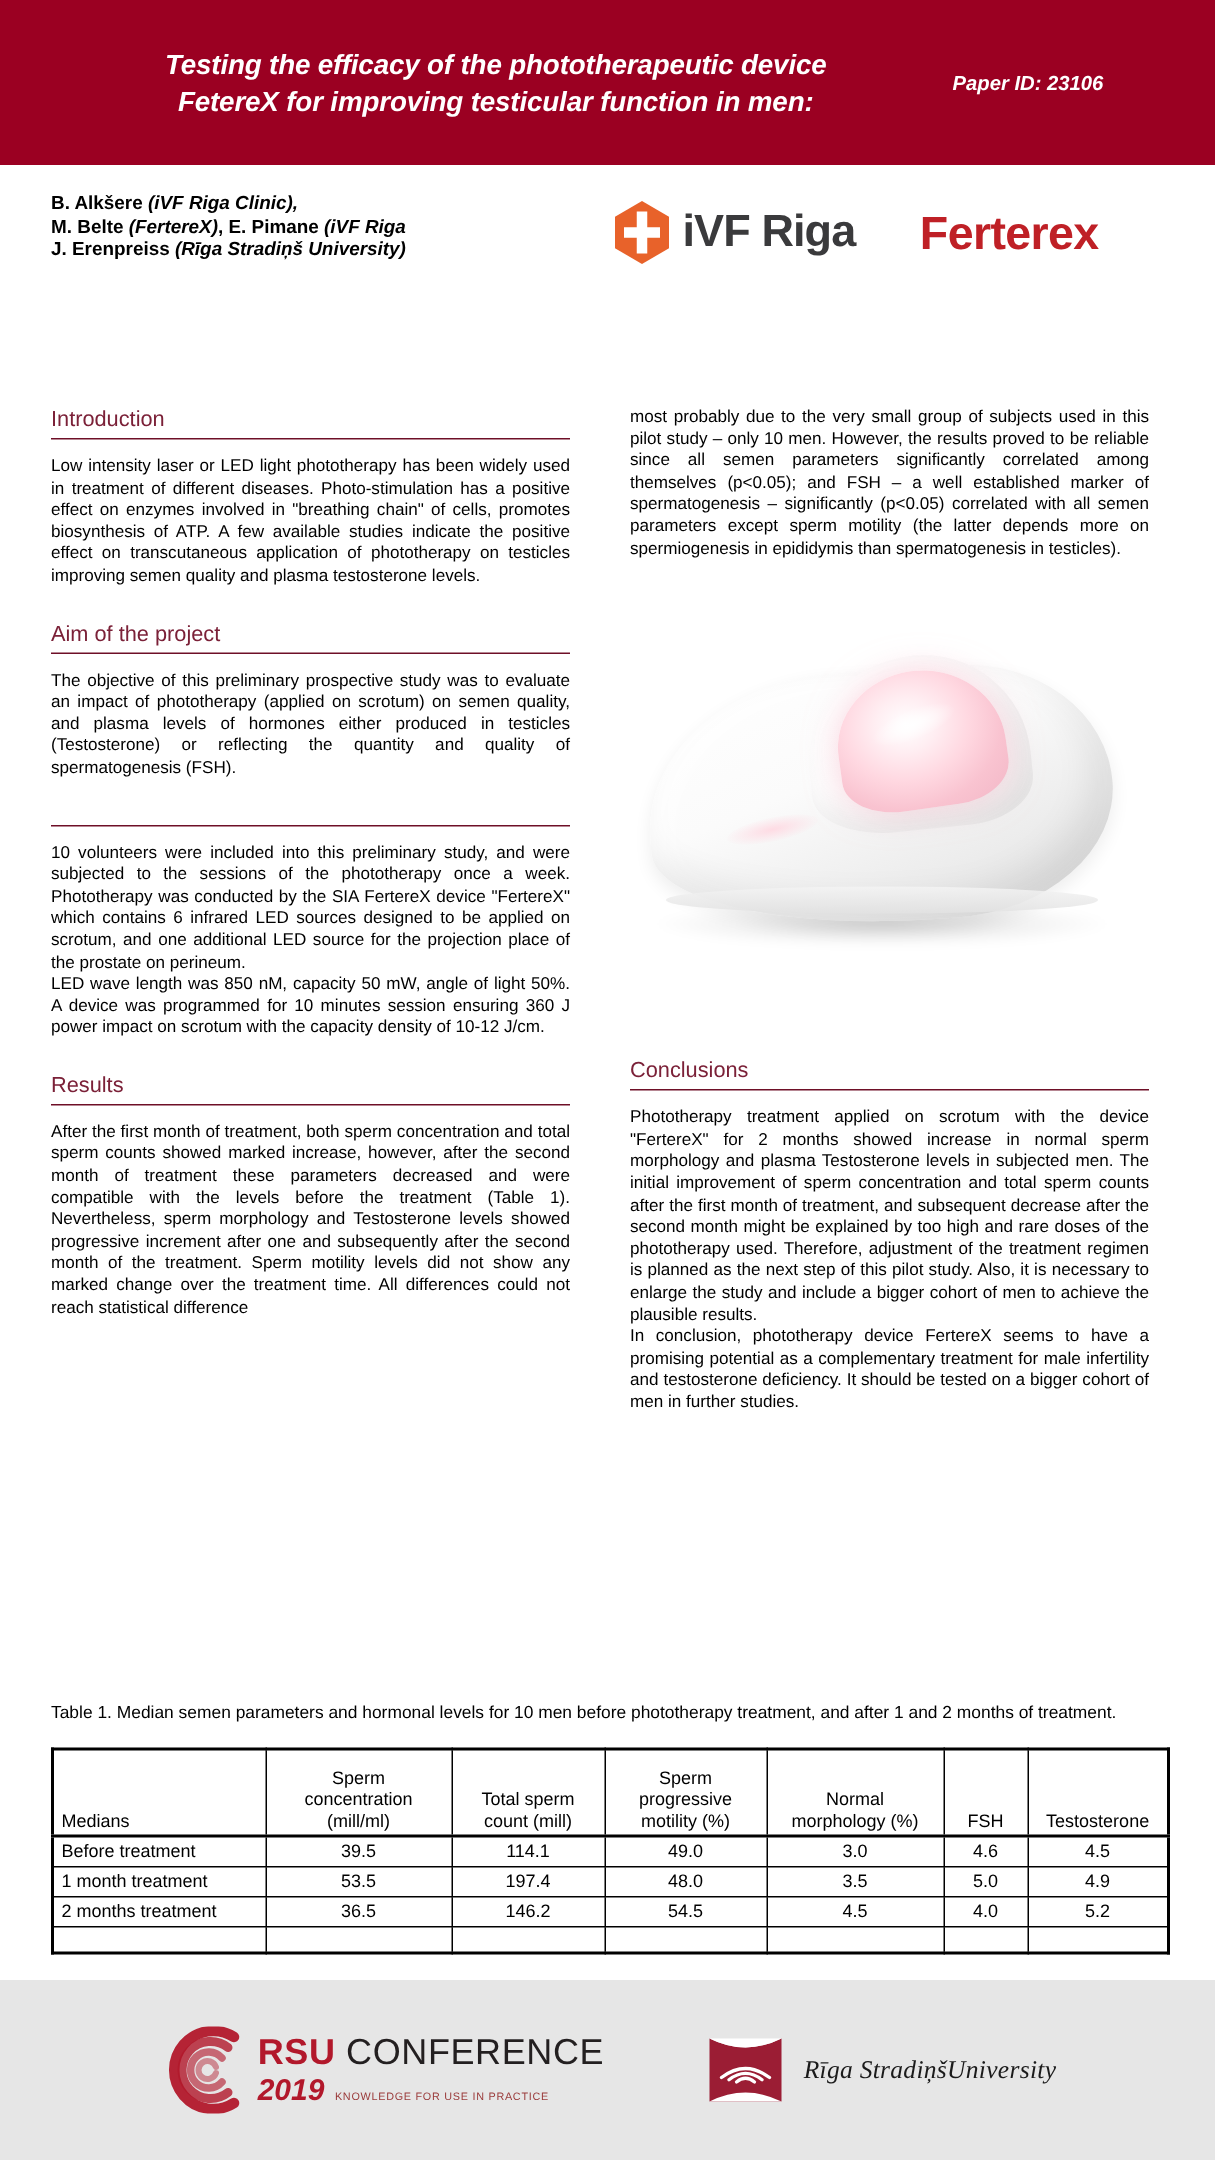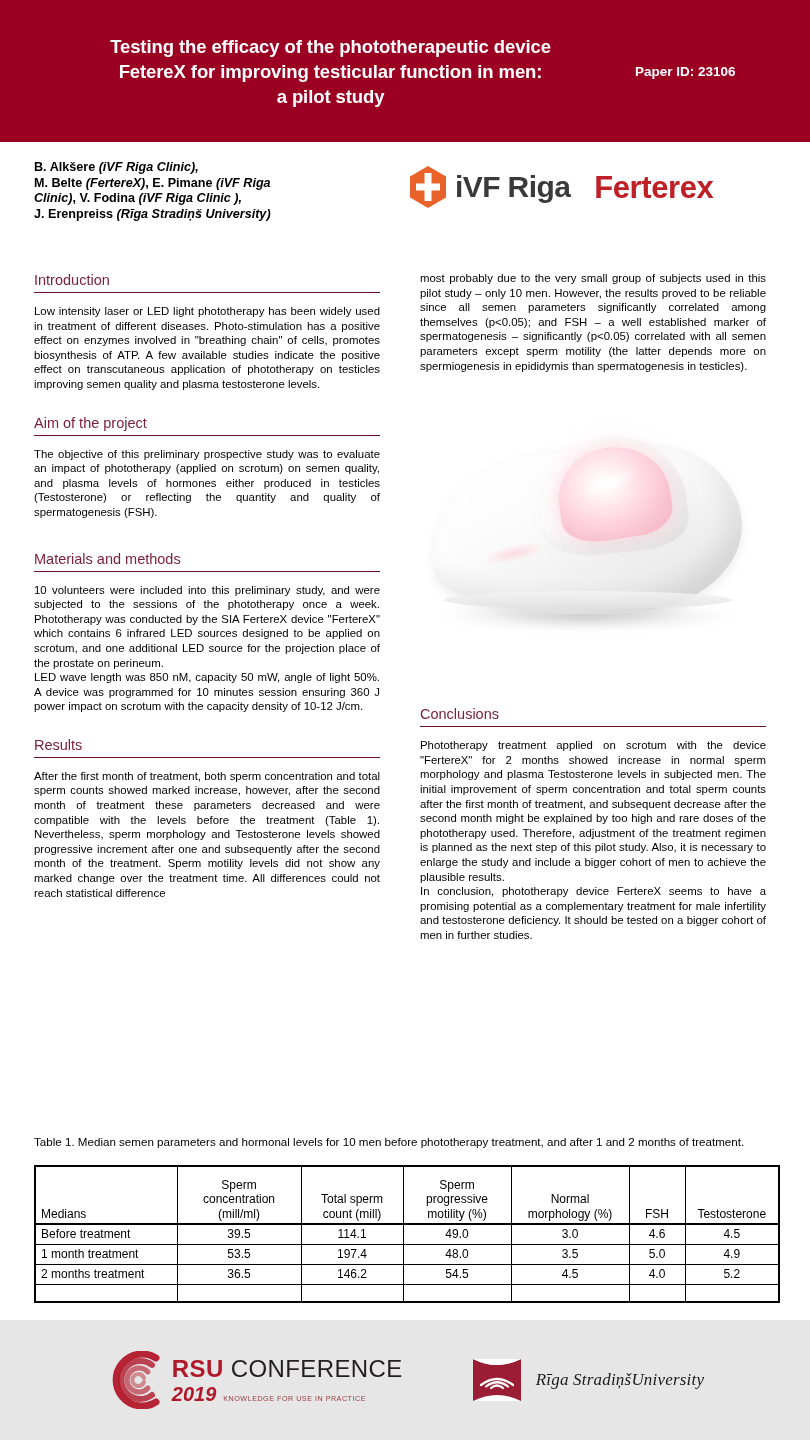--- a/index.html
+++ b/index.html
@@ -9,24 +9,25 @@
     width: 810px; height: 1440px;
     background: #ffffff;
     font-family: "Liberation Sans", sans-serif;
     color: #000;
     overflow: hidden;
     position: relative;
   }
 
   
   .header {
-    width: 810px; height: 142px;
+    width: 810px; height: 110px;
     background: #9b0022;
     display: flex; align-items: center;
     position: relative;
+    font-style: italic;
   }
   .header-title {
     flex: 1;
     text-align: center;
     color: #ffffff;
     font-size: 18.5px;
     font-weight: bold;
     line-height: 25px;
     padding-left: 30px;
     padding-right: 4px;
@@ -60,21 +61,21 @@
   }
   .authors .aff { font-style: italic; }
 
   .logos {
     flex: 1;
     display: flex;
     align-items: center;
     justify-content: flex-start;
     padding-left: 6px;
     padding-top: 6px;
-    gap: 24px;
+    gap: 43px;
   }
   .ivf-logo { display:flex; align-items:center; gap:9px; }
   .ivf-hex { width: 36px; height: 42px; position: relative; }
   .ivf-text {
     font-size: 30px; font-weight: bold; color: #3a3a3c;
     letter-spacing: -0.6px; line-height: 1;
   }
   .ferterex-logo {
     font-size: 31px; font-weight: bold; color: #bf2026;
     letter-spacing: -0.4px; line-height: 1;
@@ -243,30 +244,28 @@
     letter-spacing: .2px;
   }
 </style>
 </head>
 <body>
 
 <div class="header">
   <div class="header-title">
     <span class="tl">Testing the efficacy of the phototherapeutic device</span>
     <span class="tl">FetereX for improving testicular function in men:</span>
-    <span class="tl">a pilot study</span>
   </div>
   <div class="paper-id">Paper ID: 23106</div>
 </div>
 
 <div class="meta-row">
   <div class="authors">
     <div><span>B. Alkšere </span><span class="aff">(iVF Riga Clinic),</span></div>
     <div><span>M. Belte </span><span class="aff">(FertereX)</span><span>, E. Pimane </span><span class="aff">(iVF Riga</span></div>
-    <div><span class="aff">Clinic)</span><span>, V. Fodina </span><span class="aff">(iVF Riga Clinic ),</span></div>
     <div><span>J. Erenpreiss </span><span class="aff">(Rīga Stradiņš University)</span></div>
   </div>
 
   <div class="logos">
     <div class="ivf-logo">
       <span class="ivf-hex">
         <svg viewBox="0 0 36 42" width="36" height="42" aria-hidden="true">
           <polygon points="18,0 36,10.5 36,31.5 18,42 0,31.5 0,10.5" fill="#e8622a"></polygon>
           <rect x="14.5" y="7" width="7" height="28" fill="#ffffff"></rect>
           <rect x="6" y="17.5" width="24" height="7" fill="#ffffff"></rect>
@@ -292,21 +291,20 @@
 
     <div>
       <h2 class="sec-head">Aim of the project</h2>
       <hr class="sec-rule">
       <p class="body-text">The objective of this preliminary prospective study was to evaluate an impact of phototherapy (applied on scrotum) on semen quality, and plasma levels of hormones either produced in testicles (Testosterone) or reflecting the quantity and quality of spermatogenesis (FSH).</p>
     </div>
 
     <div class="gap-lg"></div>
 
     <div>
-      <h2 class="sec-head">Materials and methods</h2>
       <hr class="sec-rule">
       <p class="body-text">10 volunteers were included into this preliminary study, and were subjected to the sessions of the phototherapy once a week. Phototherapy was conducted by the SIA FertereX device "FertereX" which contains 6 infrared LED sources designed to be applied on scrotum, and one additional LED source for the projection place of the prostate on perineum.</p>
       <p class="body-text">LED wave length was 850 nM, capacity 50 mW, angle of light 50%. A device was programmed for 10 minutes session ensuring 360 J power impact on scrotum with the capacity density of 10-12 J/cm.</p>
     </div>
 
     <div class="gap-md"></div>
 
     <div>
       <h2 class="sec-head">Results</h2>
       <hr class="sec-rule">

